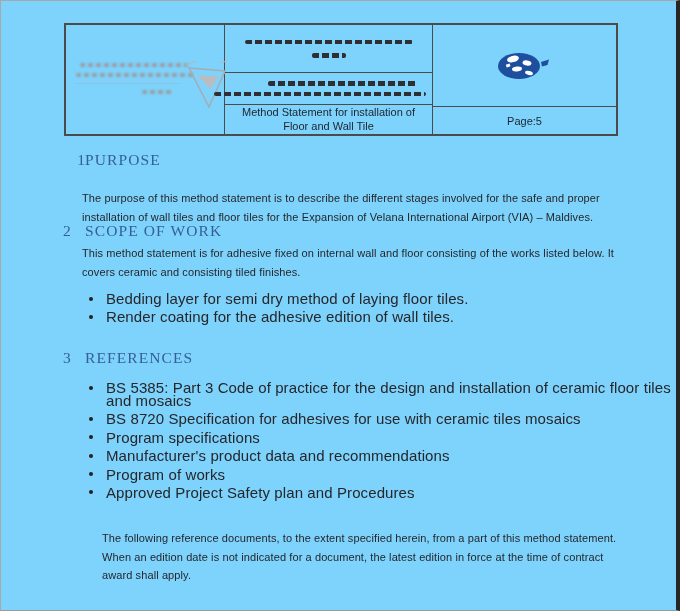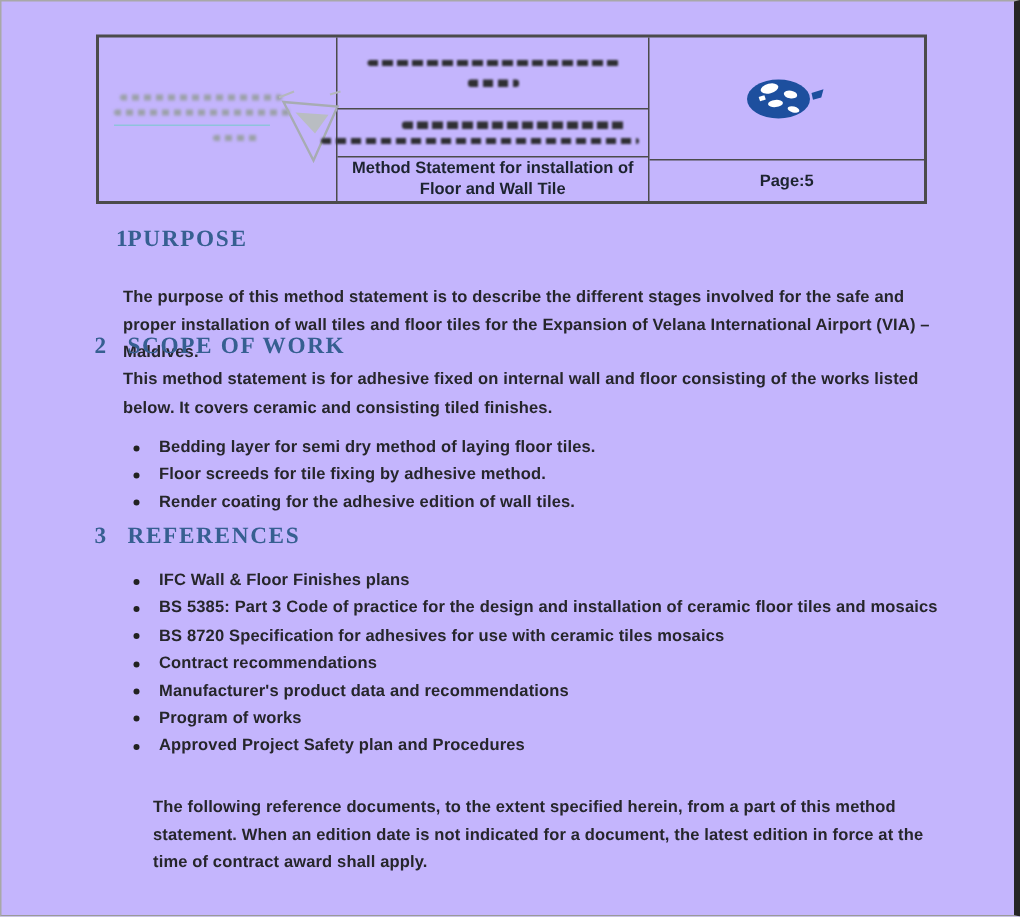--- a/index.html
+++ b/index.html
@@ -5,27 +5,26 @@
   html,body{margin:0;padding:0;}
   body{
     width:680px;height:611px;
     background:#ffffff;
     font-family:"Liberation Sans",sans-serif;
     position:relative;
     overflow:hidden;
   }
   .page{
     position:absolute;inset:0;
-    background:#c4b5fd;
+    background:#7dd3fc;
     box-sizing:border-box;
     border-top:1px solid #a8a8a8;
     border-left:1px solid #a8a8a8;
     border-bottom:1px solid #9a9a9a;
     border-right:4px solid #262626;
-    font-weight:bold;
   }
   
   .header-table{
     position:absolute;left:63px;top:22px;width:554px;height:113px;
     box-sizing:border-box;
     border:2px solid #4b4b4b;
     display:flex;
   }
   .ht-cell{box-sizing:border-box;position:relative;}
   .ht-left{width:159px;border-right:1.5px solid #4b4b4b;}
@@ -67,21 +66,21 @@
   }
   .sec-num{display:inline-block;width:22px;letter-spacing:0;}
   .para{
     position:absolute;
     font-size:11px;line-height:18.5px;color:#26262b;
     letter-spacing:0.1px;
   }
   .bullet-list{position:absolute;left:88px;}
   .bullet-row{display:flex;margin-bottom:5.4px;align-items:flex-start;}
   .dot{width:4px;height:4px;border-radius:50%;background:#222;margin-top:4.5px;flex:0 0 auto;}
-  .bullet-text{font-size:11px;line-height:13px;color:#26262b;margin-left:13px;letter-spacing:0.1px;}
+  .bullet-text{font-size:15px;line-height:13px;color:#26262b;margin-left:13px;letter-spacing:0.1px;}
 </style>
 </head>
 <body>
 
 <div class="page">
 
   <div class="header-table">
 
     <div class="ht-cell ht-left">
       <div class="logo-left-wrap">
@@ -138,48 +137,40 @@
   </div>
   <div class="para" style="left:81px;top:243px;width:545px;">This method statement is for adhesive fixed on internal wall and floor consisting of the works listed below. It covers ceramic and consisting tiled finishes.</div>
 
   <div class="bullet-list" style="top:291px;">
     <div class="bullet-row">
       <span class="dot"></span>
       <span class="bullet-text">Bedding layer for semi dry method of laying floor tiles.</span>
     </div>
     <div class="bullet-row">
       <span class="dot"></span>
-      <span class="bullet-text">Floor screeds for tile fixing by adhesive method.</span>
-    </div>
-    <div class="bullet-row">
-      <span class="dot"></span>
       <span class="bullet-text">Render coating for the adhesive edition of wall tiles.</span>
     </div>
   </div>
 
   <div class="sec-heading" style="top:348px;">
     <span class="sec-num">3</span><span>REFERENCES</span>
   </div>
 
   <div class="bullet-list" style="top:380px;">
     <div class="bullet-row">
       <span class="dot"></span>
-      <span class="bullet-text">IFC Wall &amp; Floor Finishes plans</span>
-    </div>
-    <div class="bullet-row">
-      <span class="dot"></span>
       <span class="bullet-text">BS 5385: Part 3 Code of practice for the design and installation of ceramic floor tiles and mosaics</span>
     </div>
     <div class="bullet-row">
       <span class="dot"></span>
       <span class="bullet-text">BS 8720 Specification for adhesives for use with ceramic tiles mosaics</span>
     </div>
     <div class="bullet-row">
       <span class="dot"></span>
-      <span class="bullet-text">Contract recommendations</span>
+      <span class="bullet-text">Program specifications</span>
     </div>
     <div class="bullet-row">
       <span class="dot"></span>
       <span class="bullet-text">Manufacturer's product data and recommendations</span>
     </div>
     <div class="bullet-row">
       <span class="dot"></span>
       <span class="bullet-text">Program of works</span>
     </div>
     <div class="bullet-row">

